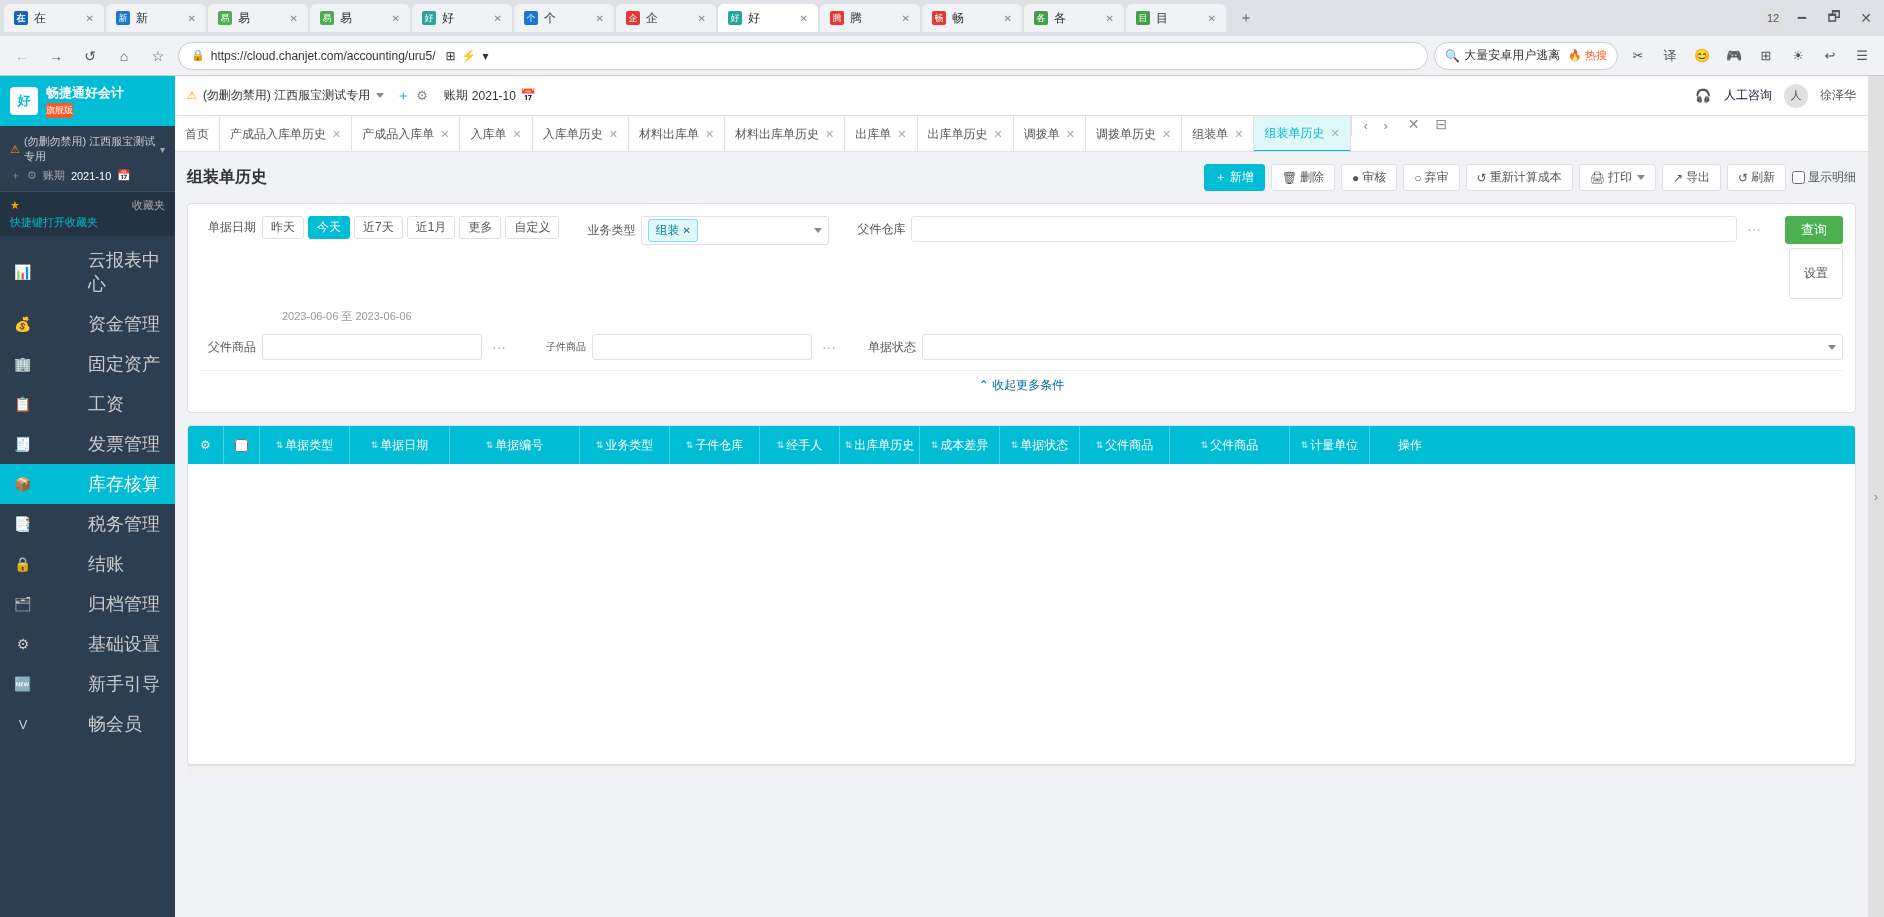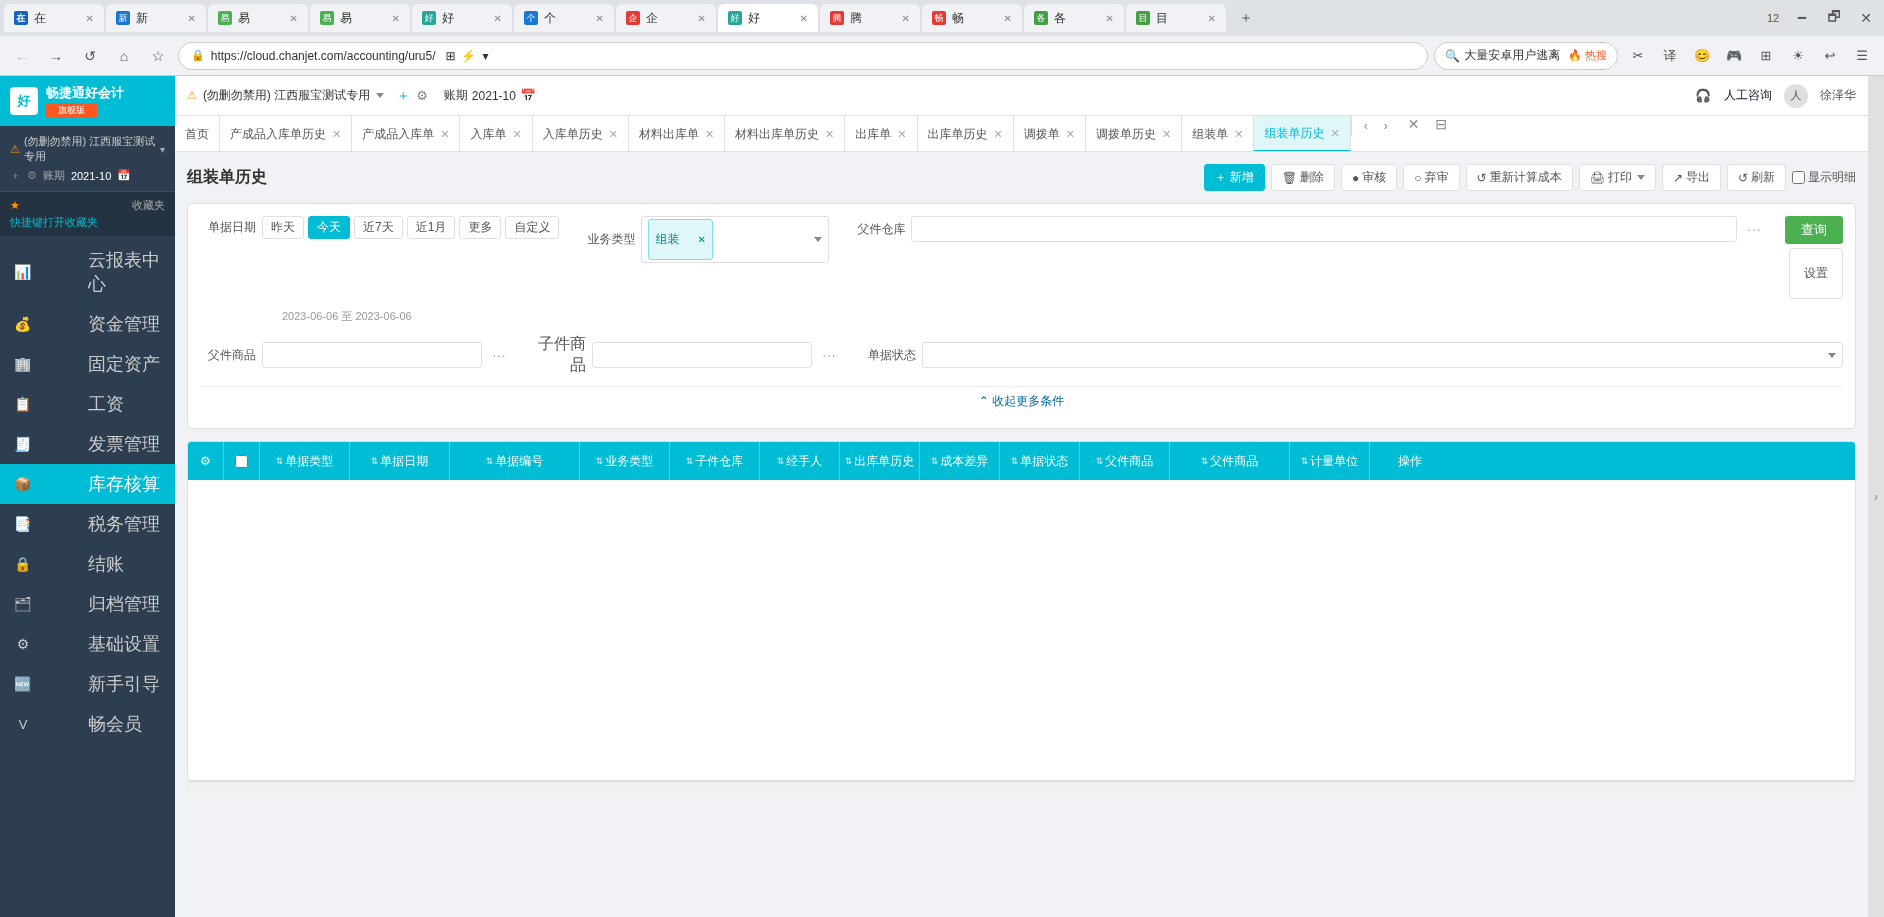--- a/index.html
+++ b/index.html
@@ -60,21 +60,21 @@
     .page-title { font-size: 16px; font-weight: bold; color: #333; flex: 1; }
     .page-actions { display: flex; align-items: center; gap: 6px; }
     .action-btn { display: flex; align-items: center; gap: 3px; padding: 4px 10px; border: 1px solid #e0e0e0; border-radius: 3px; background: #fff; cursor: pointer; font-size: 12px; color: #555; }
     .action-btn.primary { background: #00bcd4; border-color: #00bcd4; color: #fff; }
 
     
     .filter-area { background: #fff; border: 1px solid #e0e0e0; border-radius: 4px; padding: 12px; margin-bottom: 12px; }
     .filter-date-btns { display: flex; gap: 4px; }
     .date-btn { padding: 2px 8px; border: 1px solid #e0e0e0; border-radius: 3px; cursor: pointer; font-size: 12px; color: #555; background: #fff; }
     .date-btn.active { background: #00bcd4; color: #fff; border-color: #00bcd4; }
-    .filter-tag { display: flex; align-items: center; gap: 18px; background: #e0f7fa; border: 1px solid #80deea; border-radius: 3px; padding: 11px 6px; font-size: 12px; color: #00838f; }
+    .filter-tag { display: flex; align-items: center; gap: 3px; background: #e0f7fa; border: 1px solid #80deea; border-radius: 3px; padding: 2px 6px; font-size: 12px; color: #00838f; }
     .filter-tag .tag-x { cursor: pointer; color: #00838f; font-size: 10px; }
     .filter-collapse { text-align: center; padding: 6px; cursor: pointer; color: #0369a1; font-size: 12px; border-top: 1px solid #f0f0f0; margin-top: 4px; }
     .btn-query { background: #4caf50; color: #fff; border: none; border-radius: 3px; padding: 5px 16px; cursor: pointer; font-size: 13px; }
     .btn-setting { background: #fff; color: #555; border: 1px solid #e0e0e0; border-radius: 3px; padding: 16px 14px; cursor: pointer; font-size: 12px; }
 
     
     .table-wrapper { background: #fff; border: 1px solid #e0e0e0; border-radius: 4px; overflow: hidden; }
     .table-header { display: flex; align-items: center; background: #00bcd4; height: 38px; }
     .th-cell { display: flex; align-items: center; justify-content: center; color: #fff; font-size: 12px; padding: 0 6px; border-right: 1px solid rgba(255,255,255,0.3); height: 100%; gap: 2px; cursor: pointer; white-space: nowrap; flex-shrink: 0; }
     .th-cell:last-child { border-right: none; }
@@ -215,21 +215,21 @@
   </div>
 </div>
 
 <div class="app-wrapper">
 
   <div class="sidebar">
     <div class="sidebar-logo">
       <div style="background:#fff; color:#00bcd4; border-radius:4px; width:28px; height:28px; display:flex; align-items:center; justify-content:center; font-size:13px; font-weight:bold;">好</div>
       <div>
         <div style="color:#fff; font-size:13px; font-weight:bold;">畅捷通好会计</div>
-        <div style="background:#ff5722; color:#fff; font-size:9px; padding:1px 12px; border-radius:2px; display:inline-block; margin-top:1px;">旗舰版</div>
+        <div style="background:#ff5722; color:#fff; font-size:9px; padding:1px 0; border-radius:2px; display:inline-block; margin-top:1px;">旗舰版</div>
       </div>
     </div>
     <div class="sidebar-company">
       <div style="display:flex; align-items:center; gap:4px;">
         <span style="color:#ff9800; font-size:11px;">⚠</span>
         <span style="color:#ccc; font-size:11px;">(勿删勿禁用) 江西服宝测试专用</span>
         <span style="color:#aaa; font-size:10px; margin-left:auto; cursor:pointer;">▾</span>
       </div>
       <div style="display:flex; gap:6px; margin-top:4px; align-items:center;">
         <span style="color:#888; font-size:11px;">＋</span>
@@ -471,21 +471,21 @@
           <span style="color:#999; font-size:11px;">2023-06-06 至 2023-06-06</span>
         </div>
 
         <div style="display:flex; gap:20px; margin-bottom:10px; align-items:center;">
           <div style="display:flex; align-items:center; gap:6px; flex-shrink:0;">
             <span style="color:#555; font-size:12px; width:56px; text-align:right; flex-shrink:0;">父件商品</span>
             <div style="width:220px; border:1px solid #e0e0e0; border-radius:3px; height:26px; padding:0 6px; display:flex; align-items:center; background:#fff;"></div>
             <span class="dots-btn">···</span>
           </div>
           <div style="display:flex; align-items:center; gap:6px; flex-shrink:0;">
-            <span style="color:#555; font-size:16px; width:56px; text-align:right; flex-shrink:0;">子件商品</span>
+            <span style="color:#555; font-size:10px; width:56px; text-align:right; flex-shrink:0;">子件商品</span>
             <div style="width:220px; border:1px solid #e0e0e0; border-radius:3px; height:26px; padding:0 6px; display:flex; align-items:center; background:#fff;"></div>
             <span class="dots-btn">···</span>
           </div>
           <div style="display:flex; align-items:center; gap:6px; flex-shrink:0; flex:1;">
             <span style="color:#555; font-size:12px; width:56px; text-align:right; flex-shrink:0;">单据状态</span>
             <div style="flex:1; border:1px solid #e0e0e0; border-radius:3px; height:26px; padding:0 6px; display:flex; align-items:center; background:#fff; justify-content:space-between;">
               <span style="color:#bbb; font-size:12px;"></span>
               <span class="arrow-down"></span>
             </div>
           </div>

